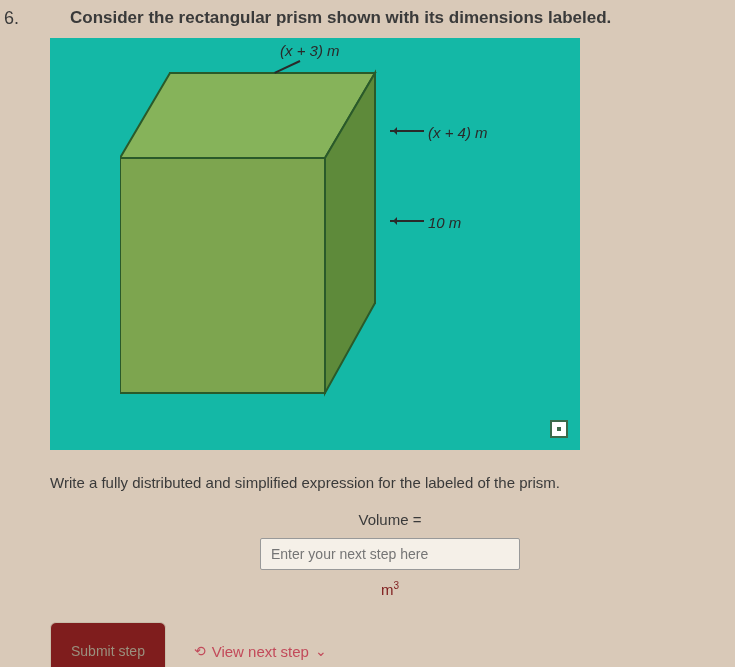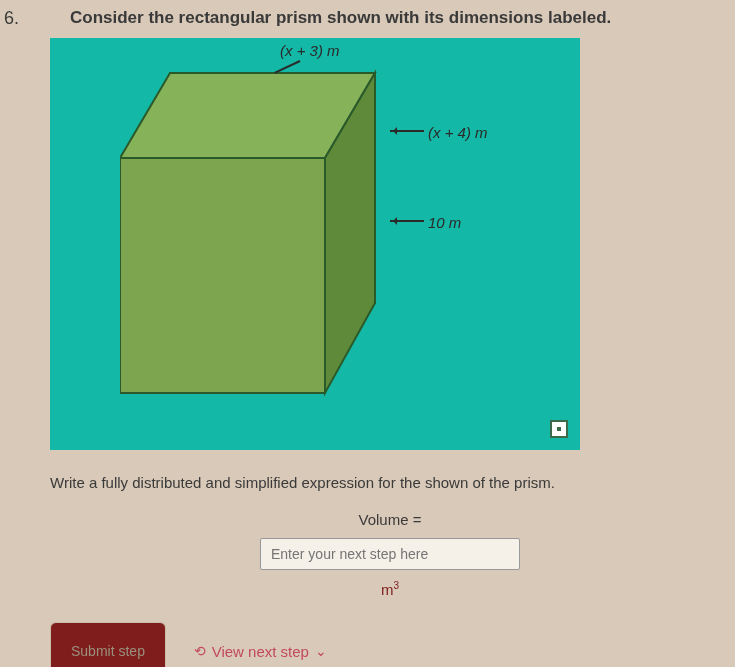--- a/index.html
+++ b/index.html
@@ -197,21 +197,21 @@
       <div class="arrow-top"></div>
       <div class="dim-label dim-top">(x + 3) m</div>
       <div class="arrow-depth"></div>
       <div class="dim-label dim-depth">(x + 4) m</div>
       <div class="arrow-height"></div>
       <div class="dim-label dim-height">10 m</div>
     </div>
     <div class="fullscreen-icon"></div>
   </div>
 
-  <div class="sub-instruction">Write a fully distributed and simplified expression for the shown of the prism.</div>
+  <div class="sub-instruction">Write a fully distributed and simplified expression for the labeled of the prism.</div>
 
   <div class="answer-row">
     <span class="answer-label">Volume =</span>
     <input class="answer-input" type="text" placeholder="Enter your next step here" style="">
     <span class="answer-unit"><span>m</span><sup>3</sup></span>
   </div>
 
   <div class="action-row">
     <button class="submit-btn">Submit step</button>
     <div class="view-next">

